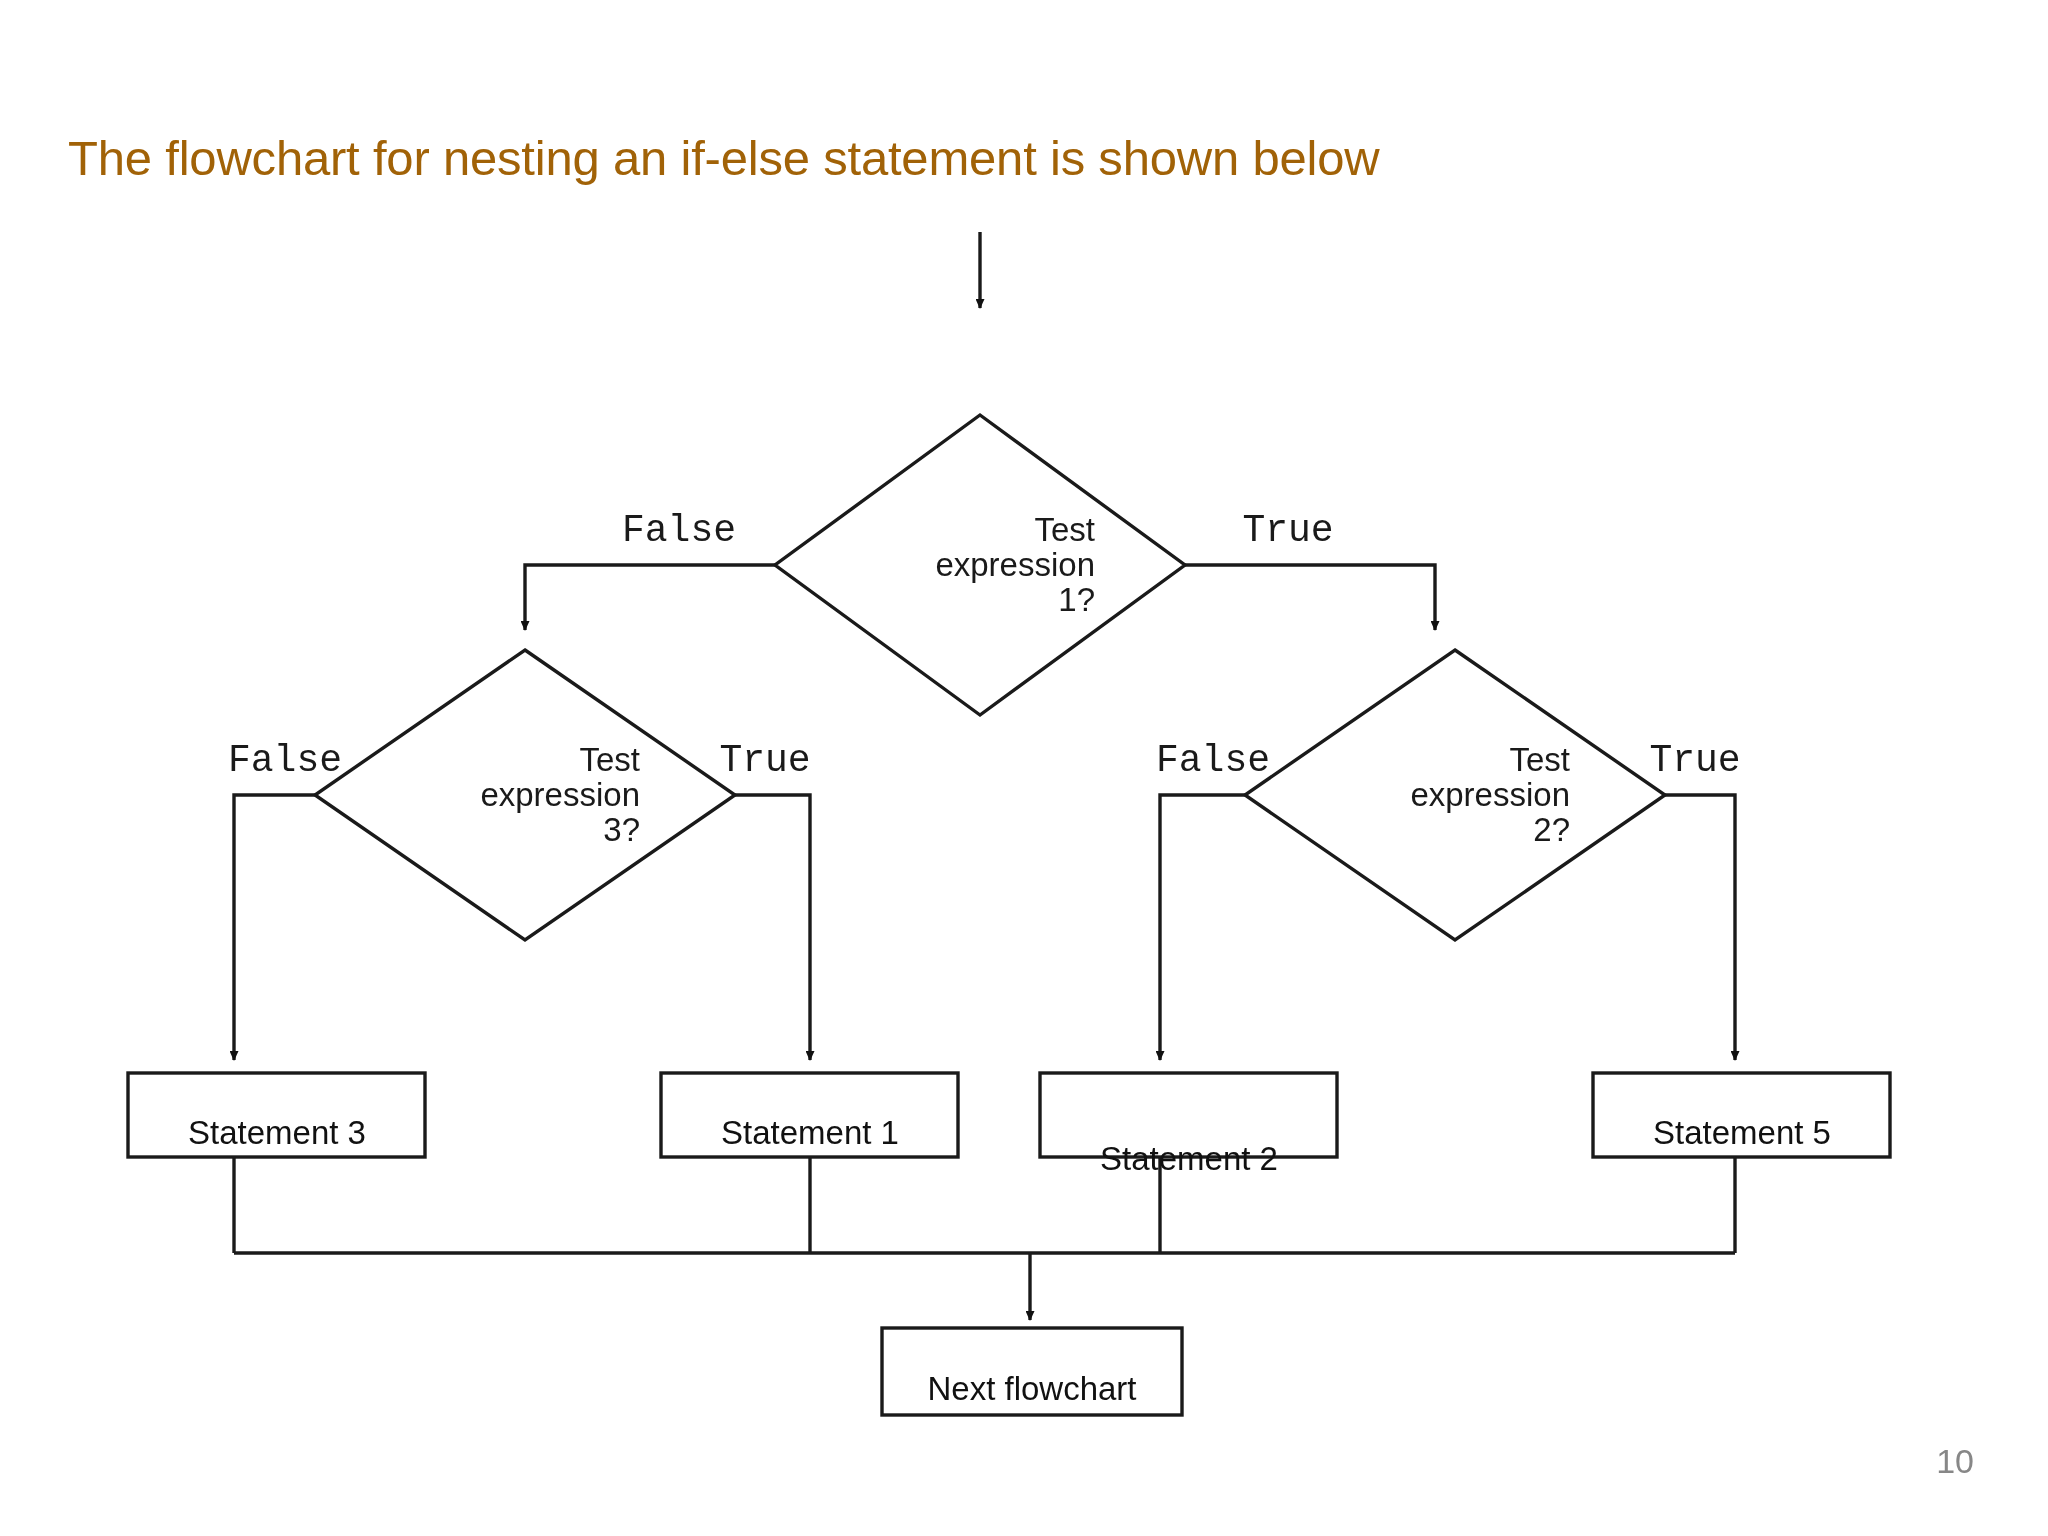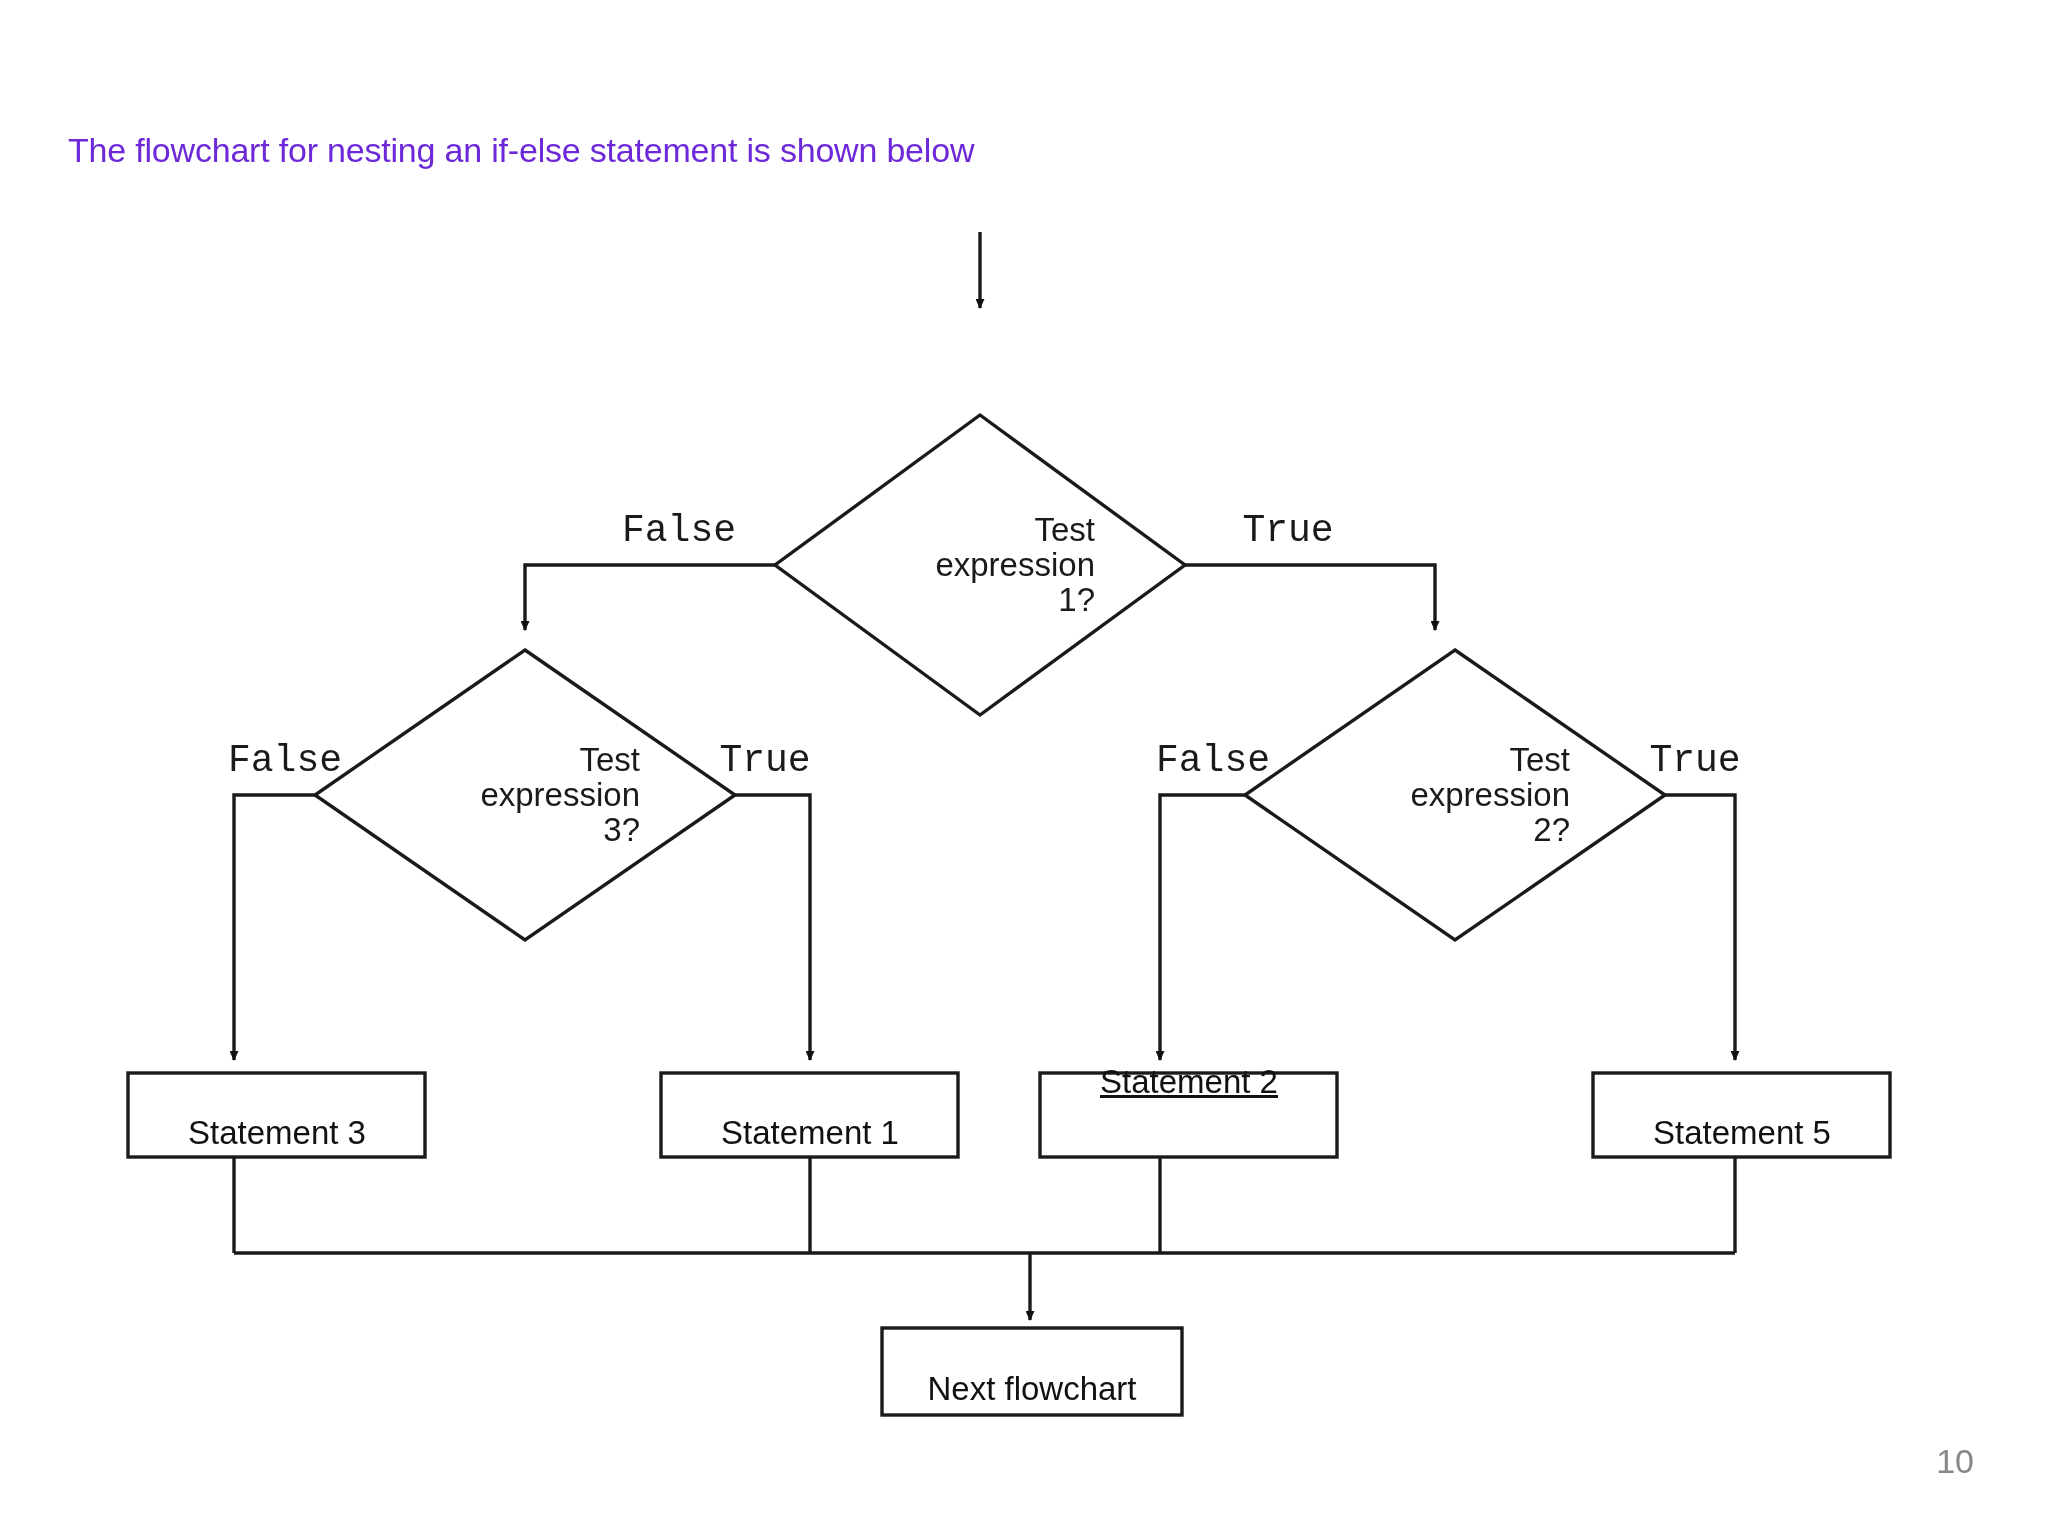--- a/index.html
+++ b/index.html
@@ -14,23 +14,23 @@
     overflow: hidden;
     font-family: "Liberation Sans", sans-serif;
     -webkit-font-smoothing: antialiased;
   }
 
   
   #slide-title {
     position: absolute;
     left: 68px;
     top: 132px;
-    font-size: 34px;
+    font-size: 49px;
     line-height: 1.1;
-    color: #6d28d9;
+    color: #a16207;
     white-space: nowrap;
     letter-spacing: -0.2px;
   }
 
   
   #page-number {
     position: absolute;
     right: 74px;
     top: 1442px;
     font-size: 34px;
@@ -156,19 +156,19 @@
   <div class="fc-label multiline" style="left:1455px; top:565px; width:230px;">
     <span>Test</span><br>
     <span>expression</span><br>
     <span>2?</span>
   </div>
   <div class="fc-edge-label" style="left:1213px; top:530px;">False</div>
   <div class="fc-edge-label" style="left:1695px; top:530px;">True</div>
 
   <div class="fc-box-label" style="left:277px; top:886px;">Statement 3</div>
   <div class="fc-box-label" style="left:810px; top:886px;">Statement 1</div>
-  <div class="fc-box-label" style="left:1189px; top:835px;text-decoration:underline;">Statement 2</div>
+  <div class="fc-box-label" style="left:1189px; top:912px;">Statement 2</div>
   <div class="fc-box-label" style="left:1742px; top:886px;">Statement 5</div>
   <div class="fc-box-label" style="left:1032px; top:1142px;">Next flowchart</div>
 
 </div>
 
 <div id="page-number">10</div>
 
 </body></html>

